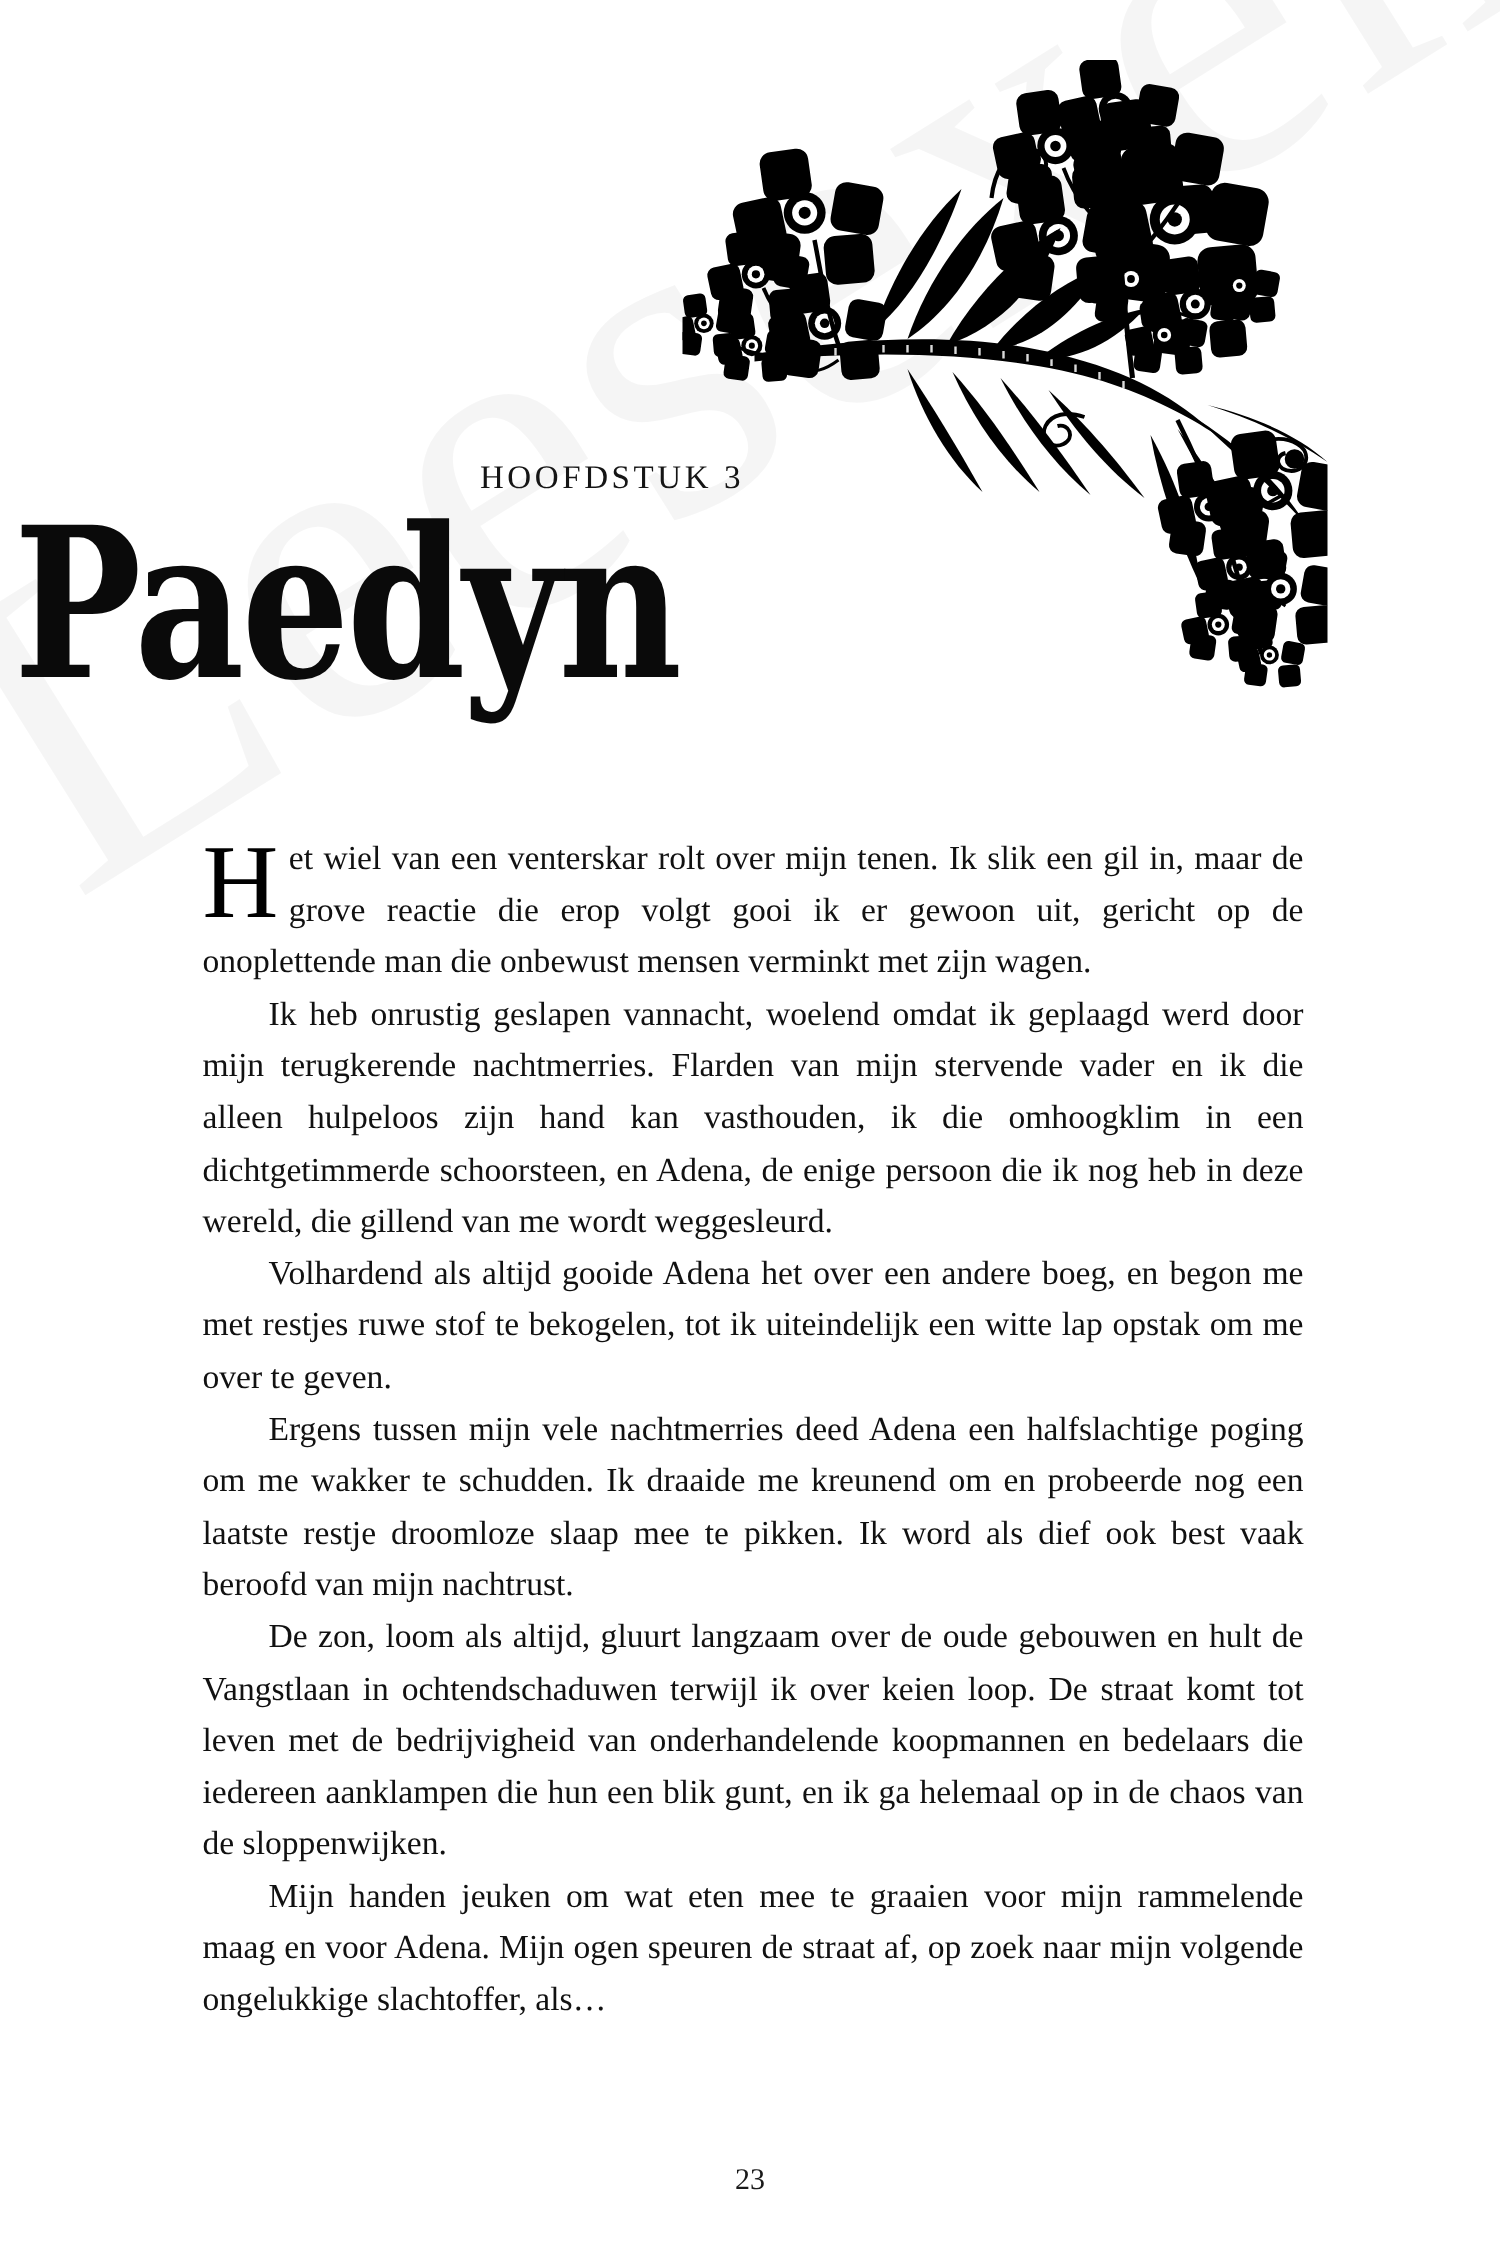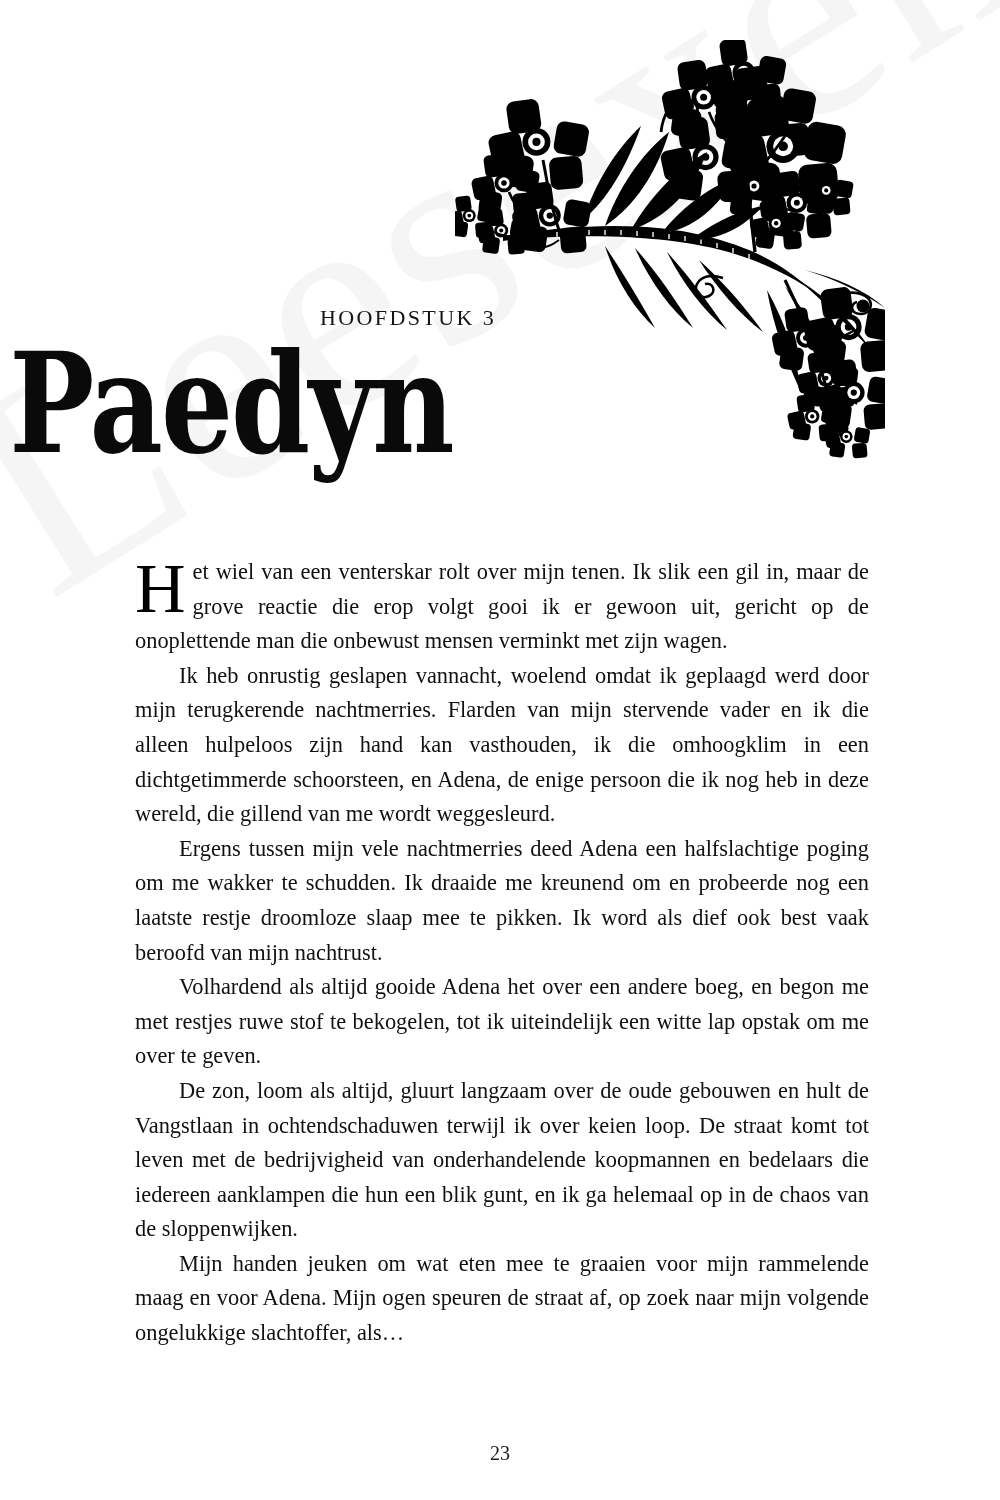--- a/index.html
+++ b/index.html
@@ -282,24 +282,24 @@
     <span class="blackletter">Paedyn</span>
   </div>
 
   <div class="body-text">
 
     <p class="first"><span class="dropcap">H</span><span>et wiel van een venterskar rolt over mijn tenen. Ik slik een gil in, maar de grove reactie die erop volgt gooi ik er gewoon uit, gericht op de onoplettende man die onbewust mensen verminkt met zijn wagen.</span></p>
 
 
     <p>Ik heb onrustig geslapen vannacht, woelend omdat ik geplaagd werd door mijn terugkerende nachtmerries. Flarden van mijn stervende vader en ik die alleen hulpeloos zijn hand kan vasthouden, ik die omhoogklim in een dichtgetimmerde schoorsteen, en Adena, de enige persoon die ik nog heb in deze wereld, die gillend van me wordt weggesleurd.</p>
 
+    <p>Volhardend als altijd gooide Adena het over een andere boeg, en begon me met restjes ruwe stof te bekogelen, tot ik uiteindelijk een witte lap opstak om me over te geven.</p>
+
     <p>Ergens tussen mijn vele nachtmerries deed Adena een halfslachtige poging om me wakker te schudden. Ik draaide me kreunend om en probeerde nog een laatste restje droomloze slaap mee te pikken. Ik word als dief ook best vaak beroofd van mijn nachtrust.</p>
 
-    <p>Volhardend als altijd gooide Adena het over een andere boeg, en begon me met restjes ruwe stof te bekogelen, tot ik uiteindelijk een witte lap opstak om me over te geven.</p>
-
     <p>De zon, loom als altijd, gluurt langzaam over de oude gebouwen en hult de Vangstlaan in ochtendschaduwen terwijl ik over keien loop. De straat komt tot leven met de bedrijvigheid van onderhandelende koopmannen en bedelaars die iedereen aanklampen die hun een blik gunt, en ik ga helemaal op in de chaos van de sloppenwijken.</p>
 
     <p>Mijn handen jeuken om wat eten mee te graaien voor mijn rammelende maag en voor Adena. Mijn ogen speuren de straat af, op zoek naar mijn volgende ongelukkige slachtoffer, als…</p>
 
   </div>
 
   <div class="page-number">23</div>
 
 </div>
 

